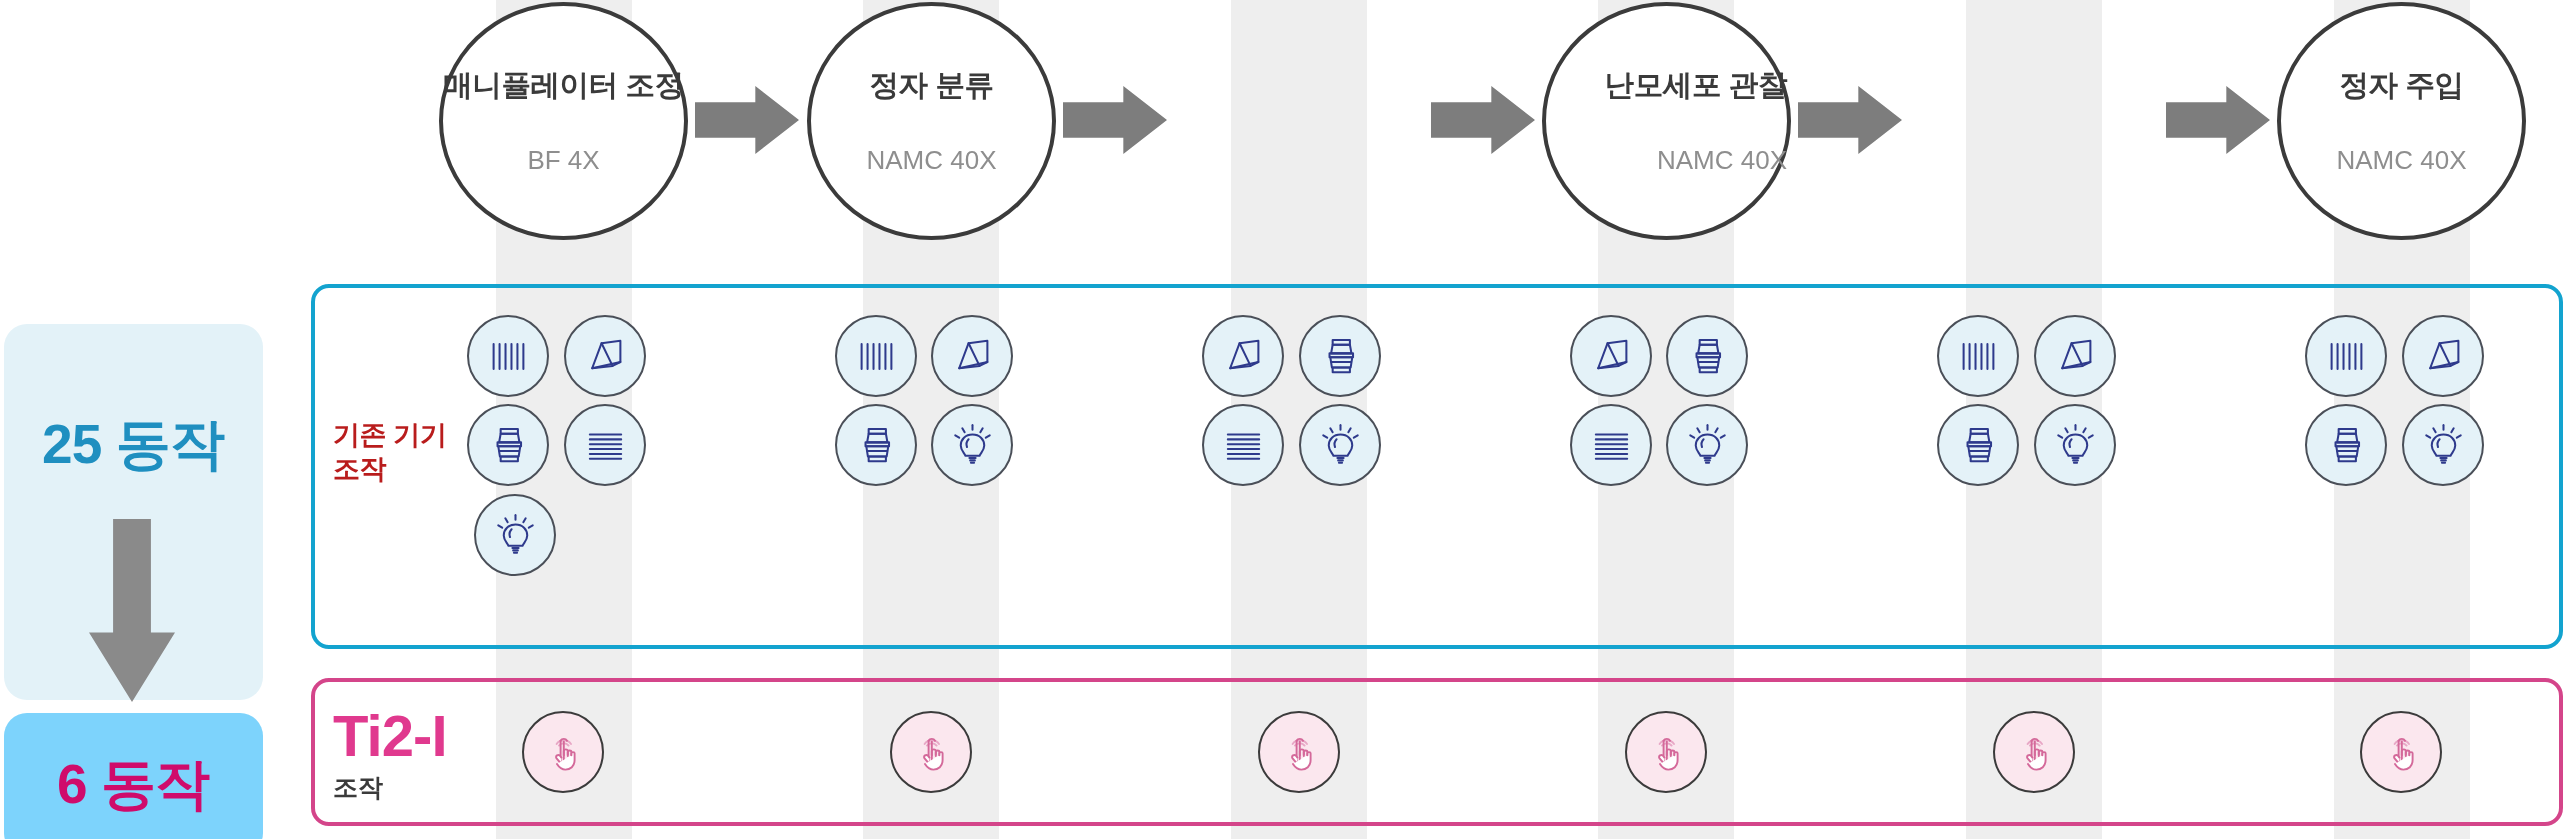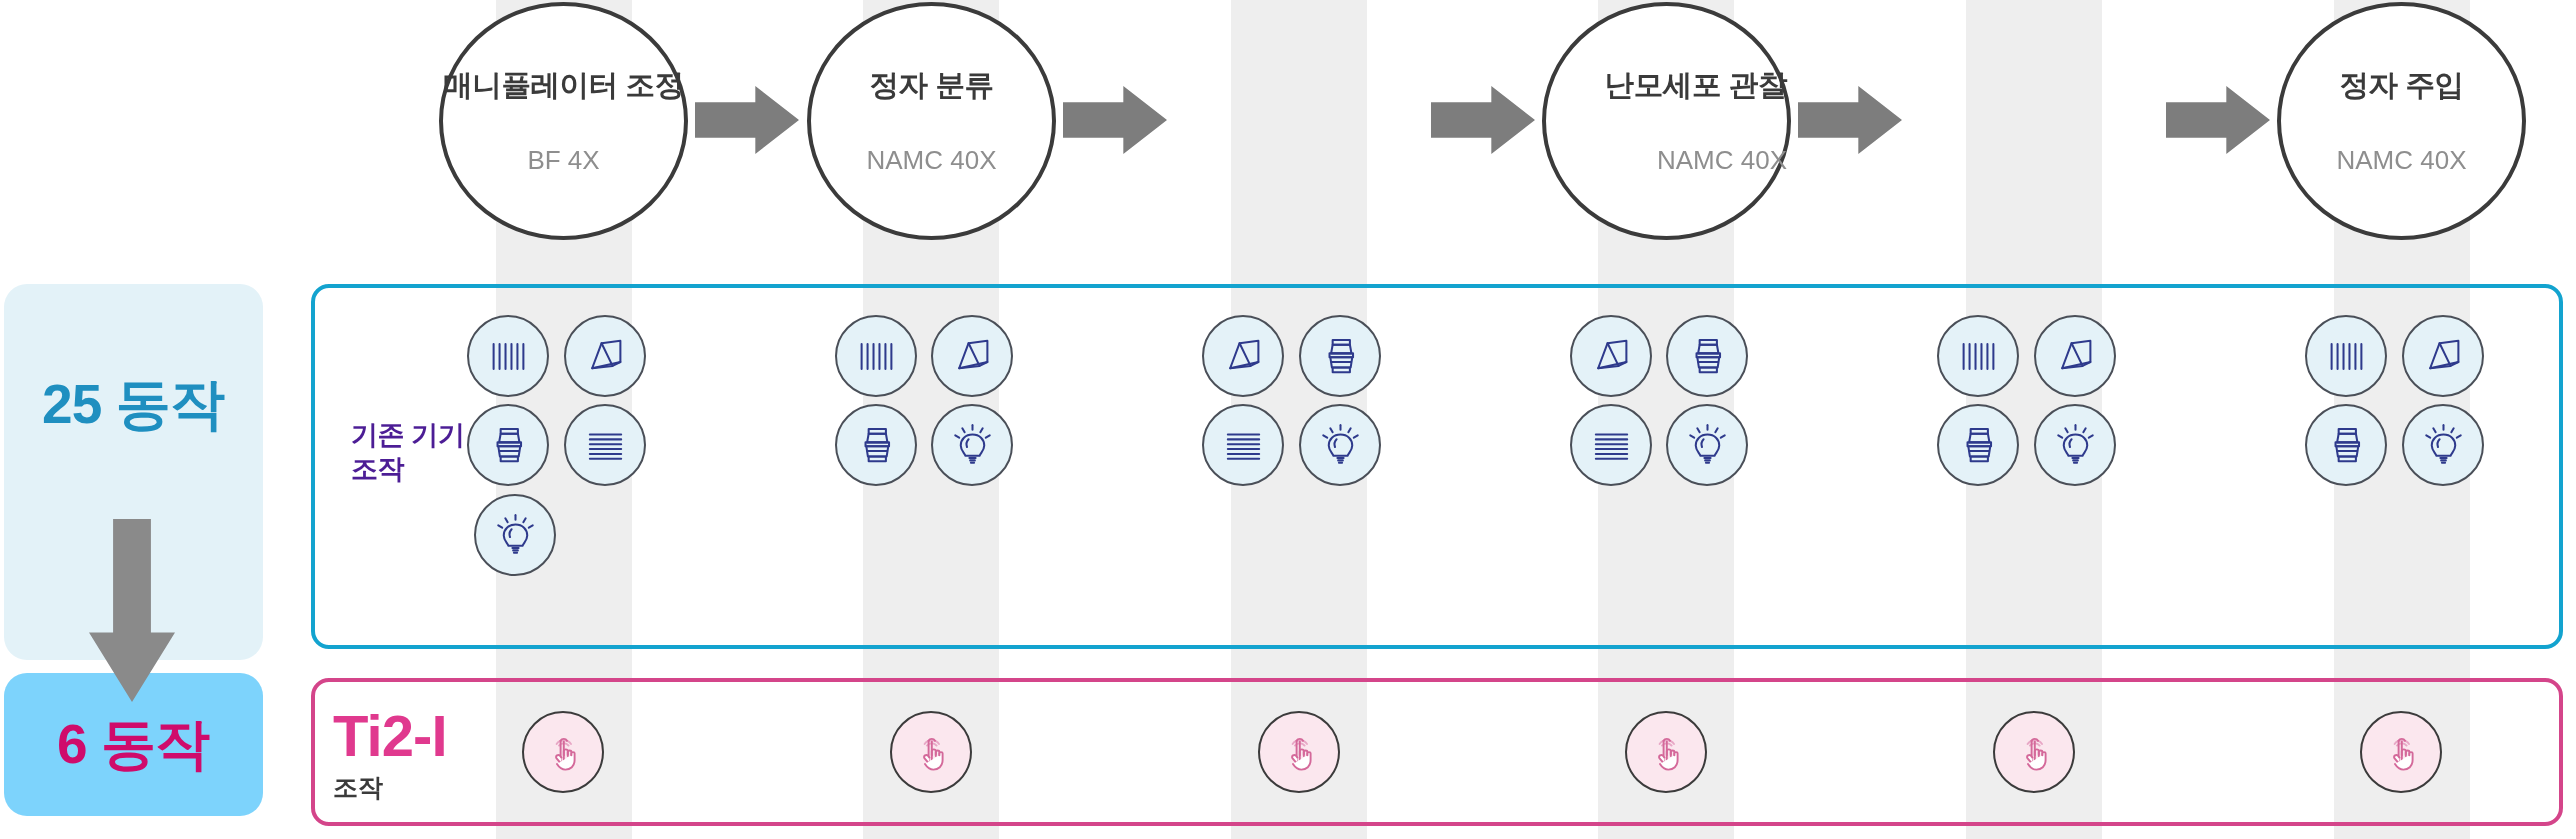--- a/index.html
+++ b/index.html
@@ -79,20 +79,21 @@
   }
 
   
   .sum-box {
     position: absolute;
     border-radius: 23px;
     display: flex;
     align-items: center;
     justify-content: center;
     box-sizing: border-box;
+    margin-top: 40px;
   }
   .sum-box.blue {
     left: 3.6px; top: 284px;
     width: 259px; height: 376px;
     background: #e3f2f8;
   }
   .sum-box.pink {
     left: 3.6px; top: 673px;
     width: 259px; height: 143px;
     background: #7dd3fc;
@@ -134,24 +135,24 @@
     width: 2252px; height: 148px;
     border: 4.5px solid #d4458a;
   }
 
   .row-label {
     position: absolute;
     z-index: 6;
     line-height: 1.25;
   }
   .row-label.legacy {
-    left: 351px; top: 419px;
+    left: 333px; top: 419px;
     font-size: 27px;
     font-weight: bold;
-    color: #4c1d95;
+    color: #b91c1c;
     letter-spacing: -0.4px;
   }
   .row-label.ti2 {
     left: 333px; top: 707px;
   }
   .ti2-brand {
     font-size: 58px;
     font-weight: bold;
     color: #e0398e;
     letter-spacing: -0.9px;

